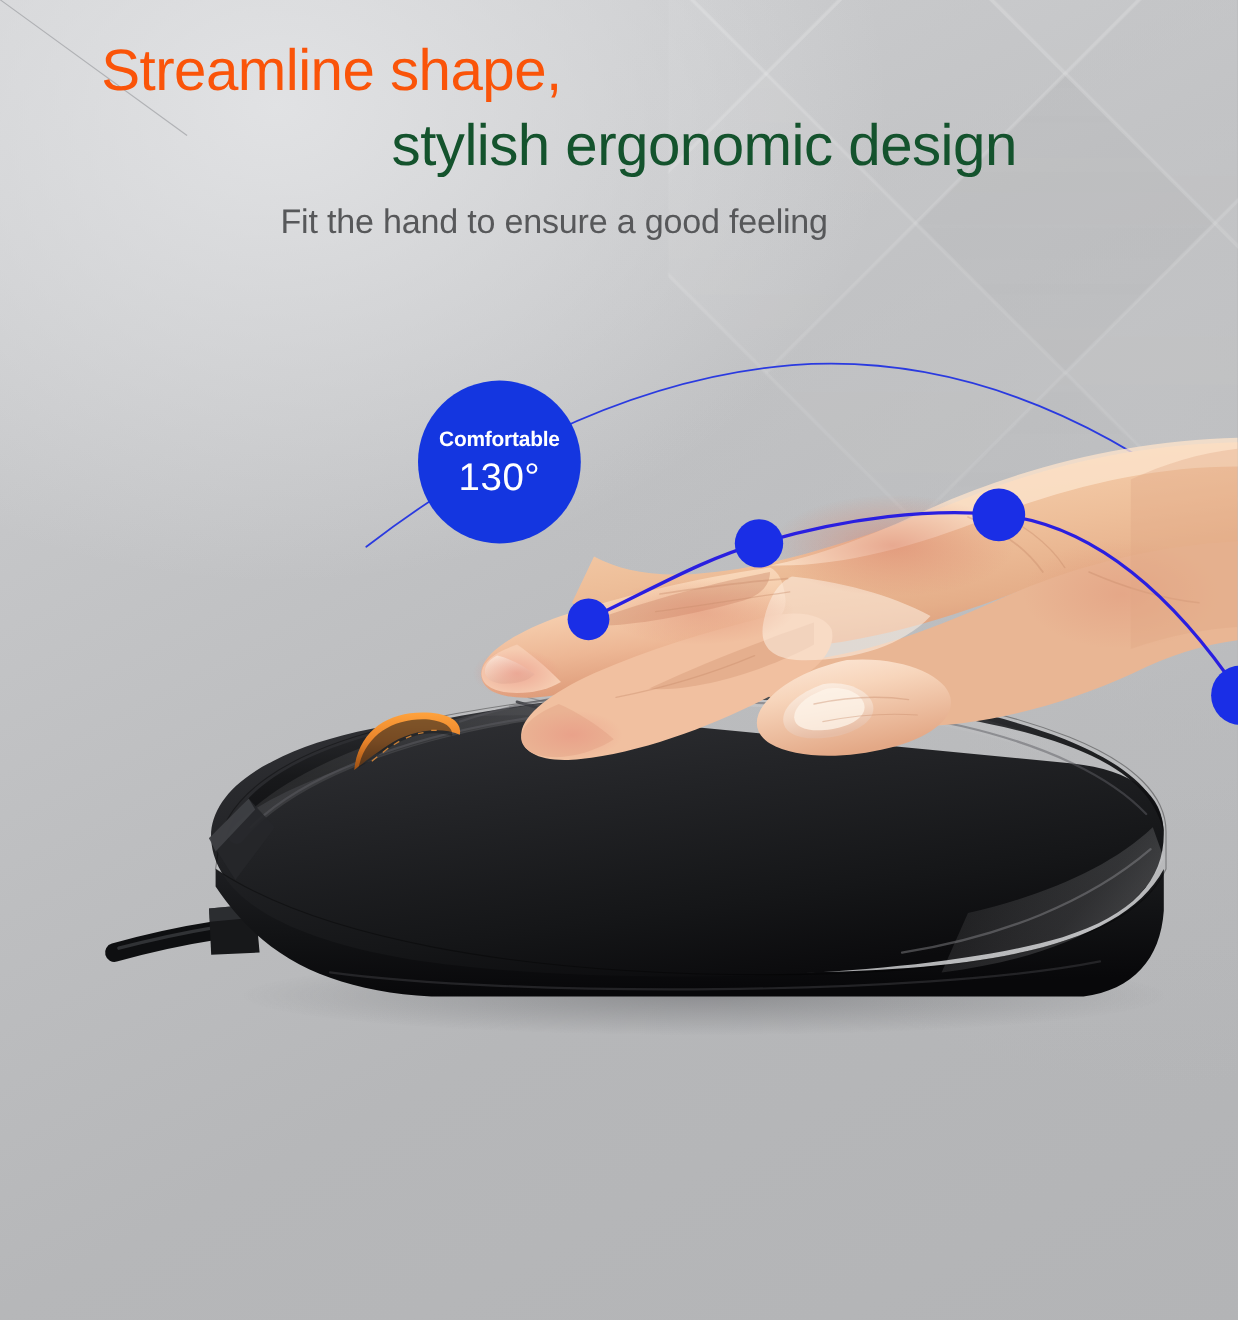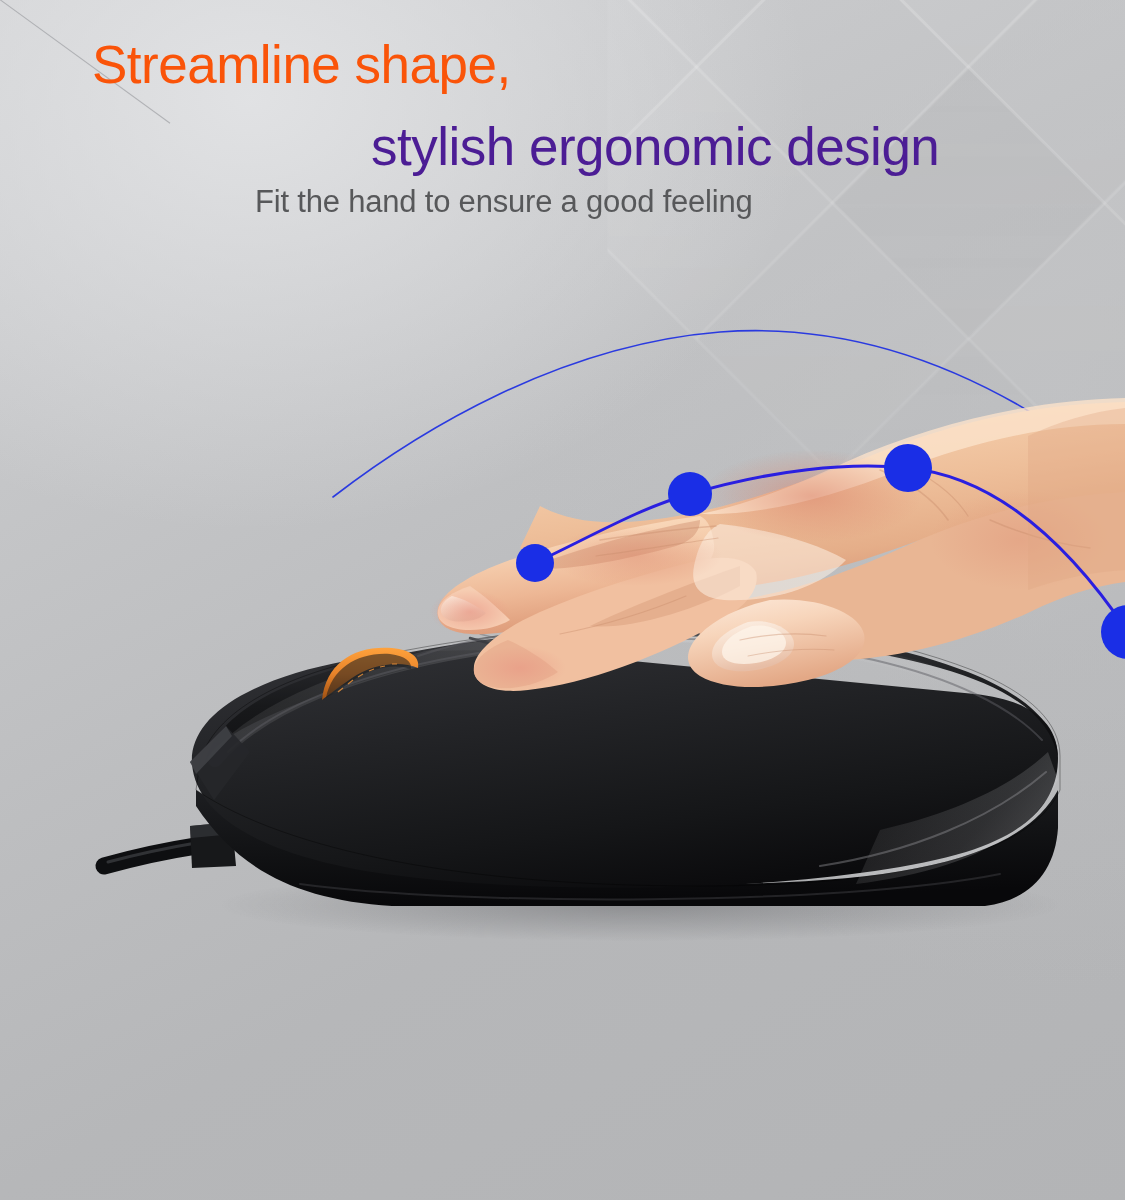--- a/index.html
+++ b/index.html
@@ -29,23 +29,23 @@
   }
 
   
   .title-wrap{position:absolute;left:0;top:0;width:1125px;}
   .title1{
     position:absolute;left:92px;top:38px;
     font-size:53px;line-height:1;letter-spacing:-.5px;
     color:#fa5409;white-space:nowrap;
   }
   .title2{
-    position:absolute;left:371px;top:106px;
+    position:absolute;left:356px;top:106px;
     font-size:53px;line-height:1;letter-spacing:-.5px;
-    color:#4c1d95;white-space:nowrap;margin-top:14px;
+    color:#14532d;white-space:nowrap;
   }
   .subtitle{
     position:absolute;left:255px;top:186px;
     font-size:31px;line-height:1;letter-spacing:-.2px;
     color:#57585a;white-space:nowrap;text-align:center;
   }
 
   
   .arc-svg{position:absolute;left:0;top:0;width:1125px;height:1200px;overflow:visible;}
 
@@ -355,14 +355,18 @@
              C 990,476 1062,534 1128,632" fill="none" stroke="#2a1fe0" stroke-width="3" stroke-linecap="round"></path>
 
     <g>
       <circle cx="535" cy="563" r="19" fill="#1a2ee6"></circle>
       <circle cx="690" cy="494" r="22" fill="#1a2ee6"></circle>
       <circle cx="908" cy="468" r="24" fill="#1a2ee6"></circle>
       <circle cx="1128" cy="632" r="27" fill="#1a2ee6"></circle>
     </g>
   </svg>
 
+  <div class="badge">
+    <div class="badge-label">Comfortable</div>
+    <div class="badge-value">130°</div>
+  </div>
 
 </div>
 
 </body></html>

